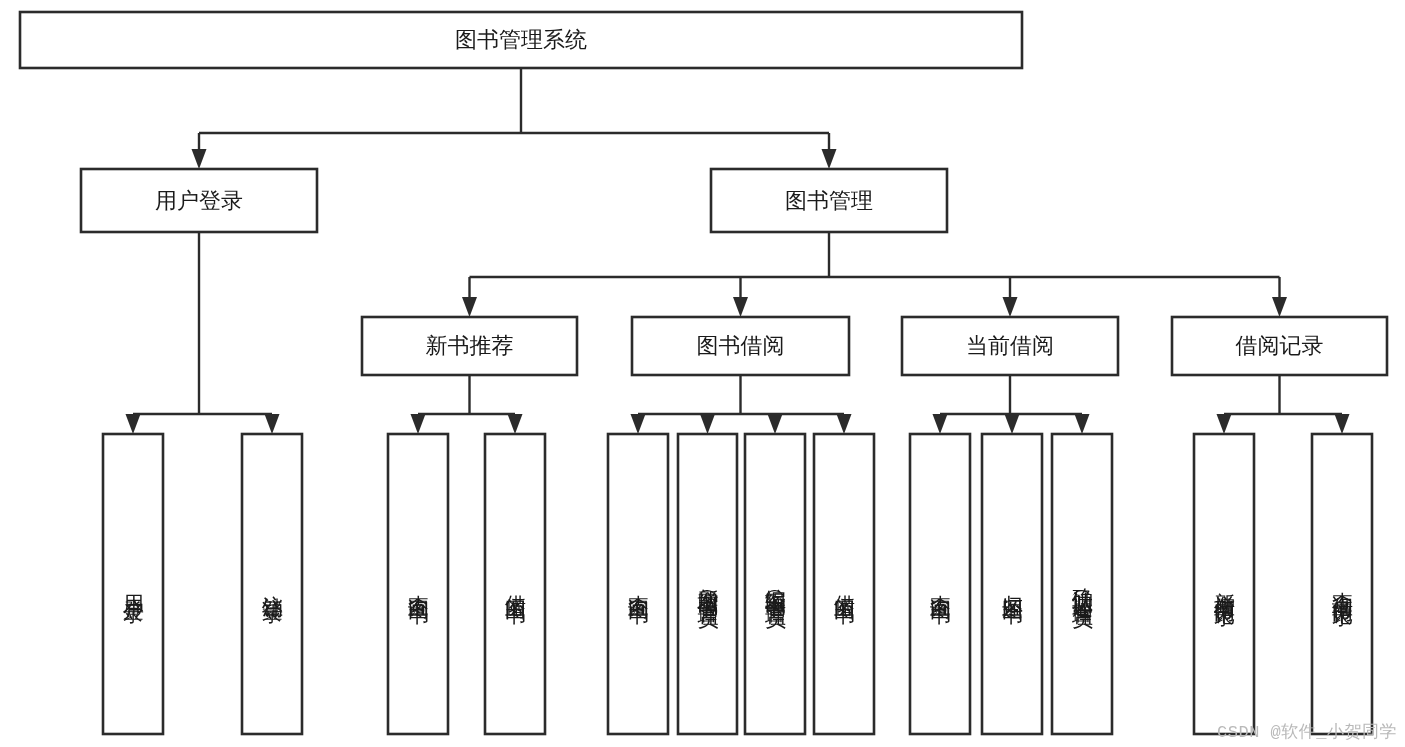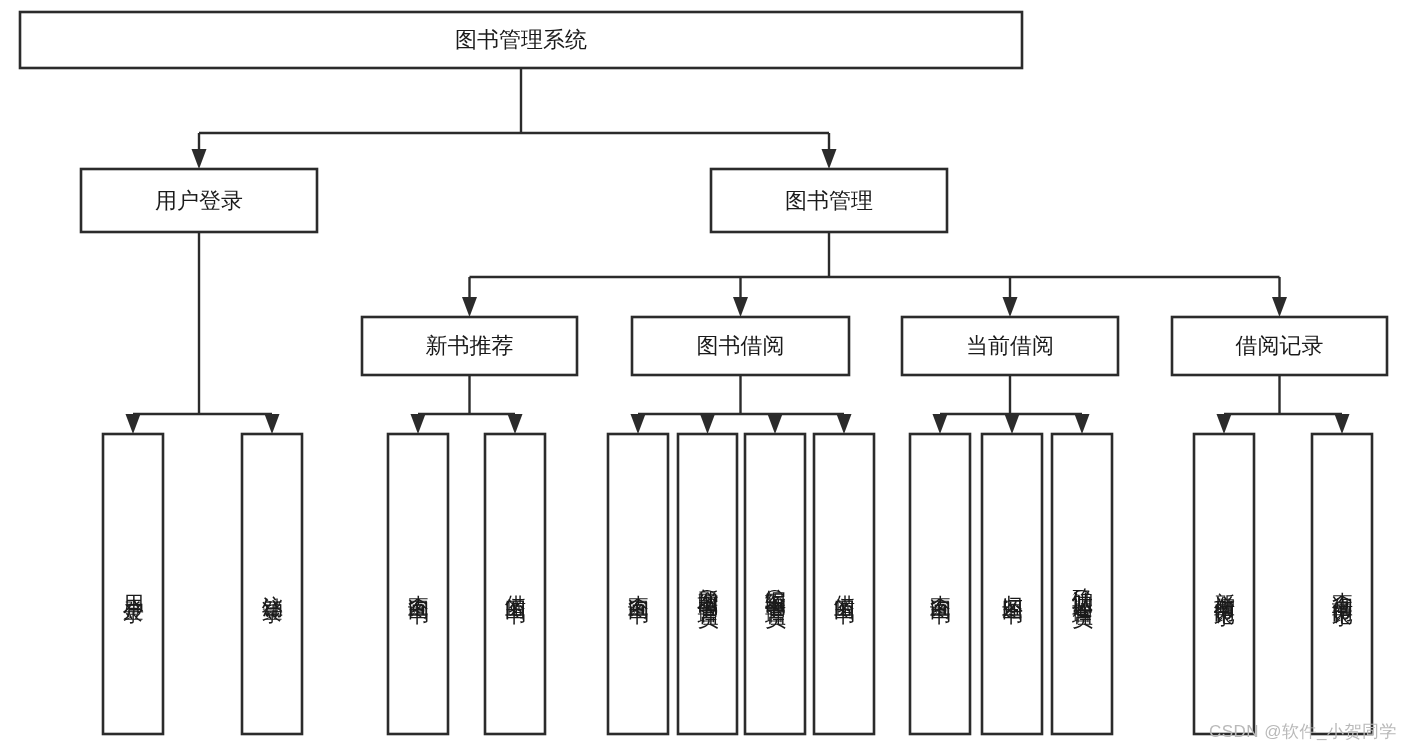--- a/index.html
+++ b/index.html
@@ -65,21 +65,21 @@
     font-size: 21px;
     line-height: 1.18;
     letter-spacing: 3px;
     color: #1a1a1a;
     white-space: nowrap;
   }
   .watermark {
     position: absolute;
     right: 8px;
     bottom: 4px;
-    font-family: Liberation Sans, sans-serif;
+    font-family: Liberation Mono, monospace;
     font-size: 17px;
     color: #b9b9b9;
     letter-spacing: 0.5px;
     white-space: nowrap;
   }
 </style>
 </head>
 <body>
 
 <div id="diagram-root">

